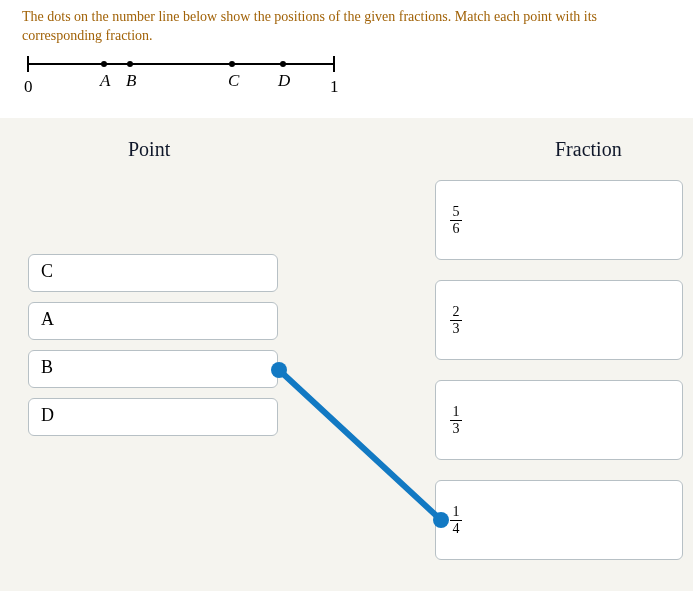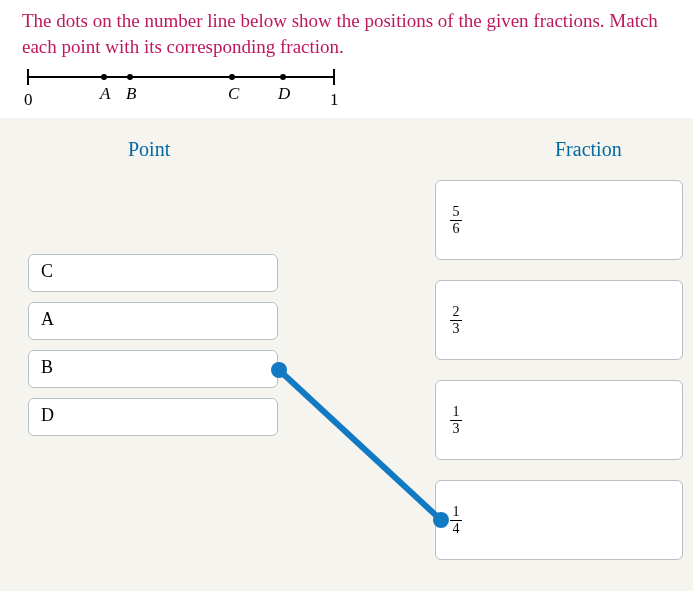--- a/index.html
+++ b/index.html
@@ -6,42 +6,42 @@
   body {
     font-family: Georgia, 'Times New Roman', serif;
     background: #fff;
     width: 699px;
     height: 597px;
     overflow: hidden;
     position: relative;
   }
   .instructions {
     padding: 8px 22px 4px 22px;
-    font-size: 19px;
+    font-size: 14px;
     line-height: 1.35;
-    color: #be185d;
+    color: #a16207;
   }
   .numberline-wrap {
     padding: 2px 22px 6px 22px;
     position: relative;
     height: 60px;
   }
   .match-area {
     background: #f5f4ef;
     position: absolute;
     top: 118px;
     left: 0;
     right: 6px;
     bottom: 6px;
   }
   .col-header {
     position: absolute;
     top: 20px;
     font-size: 20px;
-    color: #0369a1;
+    color: #0f172a;
   }
   .point-box {
     position: absolute;
     left: 28px;
     width: 250px;
     height: 38px;
     border: 1.5px solid #b7c0c5;
     border-radius: 6px;
     background: #fff;
     font-size: 18px;

